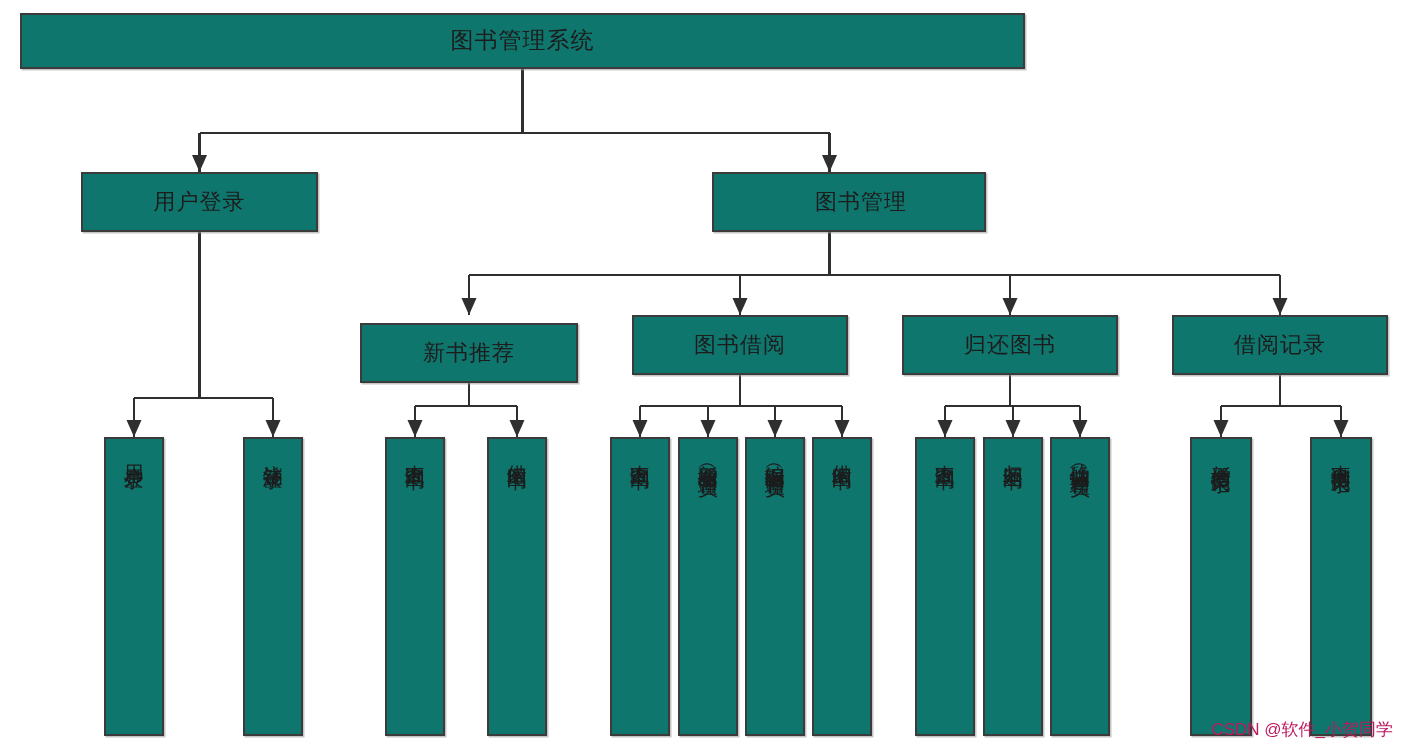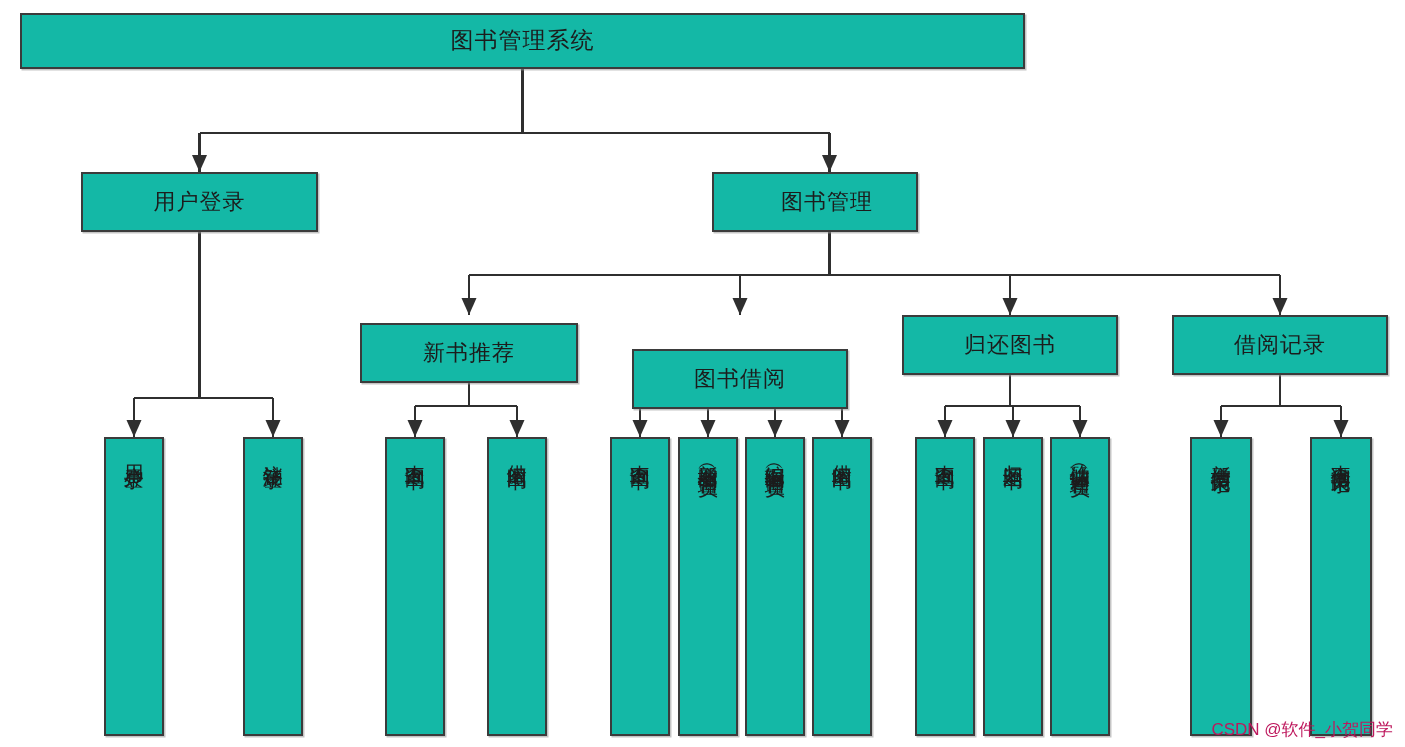--- a/index.html
+++ b/index.html
@@ -34,21 +34,21 @@
     shape-rendering: crispEdges;
   }
   #wires polygon {
     fill: #2f2f2f;
     stroke: none;
   }
   
   .node {
     position: absolute;
     box-sizing: border-box;
-    background: #14b8a6;
+    background: #0f766e;
     border: 2.6px solid #3b3b3b;
     box-shadow: 1.5px 1.5px 0 0 rgba(150,150,150,0.55);
     display: flex;
     align-items: center;
     justify-content: center;
     color: #1c1c1c;
     z-index: 2;
   }
   .node.horizontal {
     writing-mode: horizontal-tb;
@@ -148,27 +148,27 @@
       <polygon points="1333.5,420 1348.5,420 1341,437"></polygon>
     </svg>
 
   <div id="nodes">
       <div class="node root horizontal" style="left: 20px; top: 13px; width: 1005px; height: 56px;">
         <span>图书管理系统</span>
       </div>
       <div class="node lvl2 horizontal" style="left: 81px; top: 172px; width: 237px; height: 60px;">
         <span>用户登录</span>
       </div>
-      <div class="node lvl2 horizontal" style="left: 712px; top: 172px; width: 206px; height: 60px; padding-left: 24px;">
+      <div class="node lvl2 horizontal" style="left: 712px; top: 172px; width: 274px; height: 60px; padding-left: 24px;">
         <span>图书管理</span>
       </div>
       <div class="node lvl3 horizontal" style="left: 360px; top: 315px; width: 218px; height: 60px; margin-top: 8px;">
         <span>新书推荐</span>
       </div>
-      <div class="node lvl3 horizontal" style="left: 632px; top: 315px; width: 216px; height: 60px; margin-top: 34px;">
+      <div class="node lvl3 horizontal" style="left: 632px; top: 315px; width: 216px; height: 60px;">
         <span>图书借阅</span>
       </div>
       <div class="node lvl3 horizontal" style="left: 902px; top: 315px; width: 216px; height: 60px;">
         <span>归还图书</span>
       </div>
       <div class="node lvl3 horizontal" style="left: 1172px; top: 315px; width: 216px; height: 60px;">
         <span>借阅记录</span>
       </div>
       <div class="node leaf vertical" style="left: 104px; top: 437px; width: 60px; height: 299px;">
         <span class="vlabel">用户登录</span>

